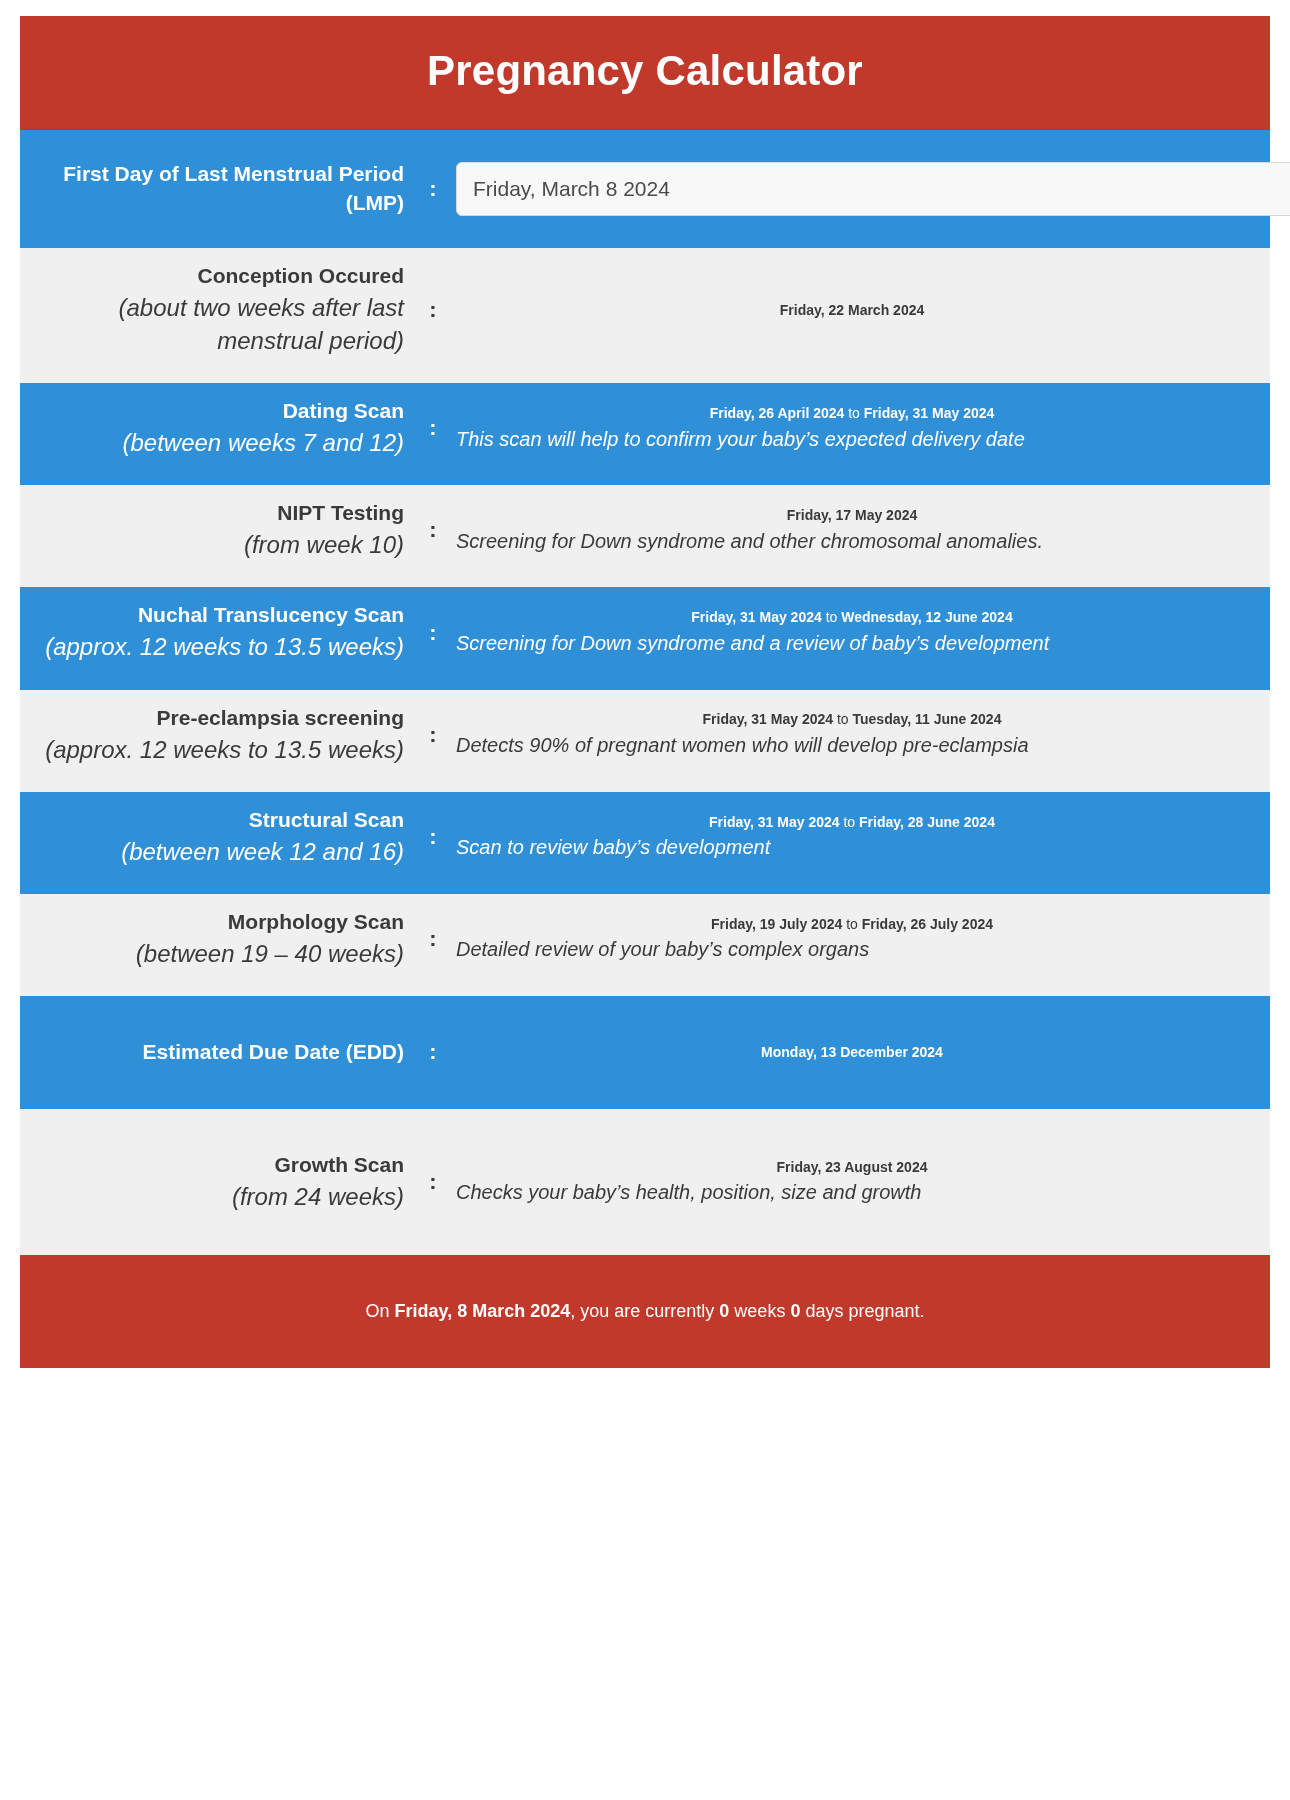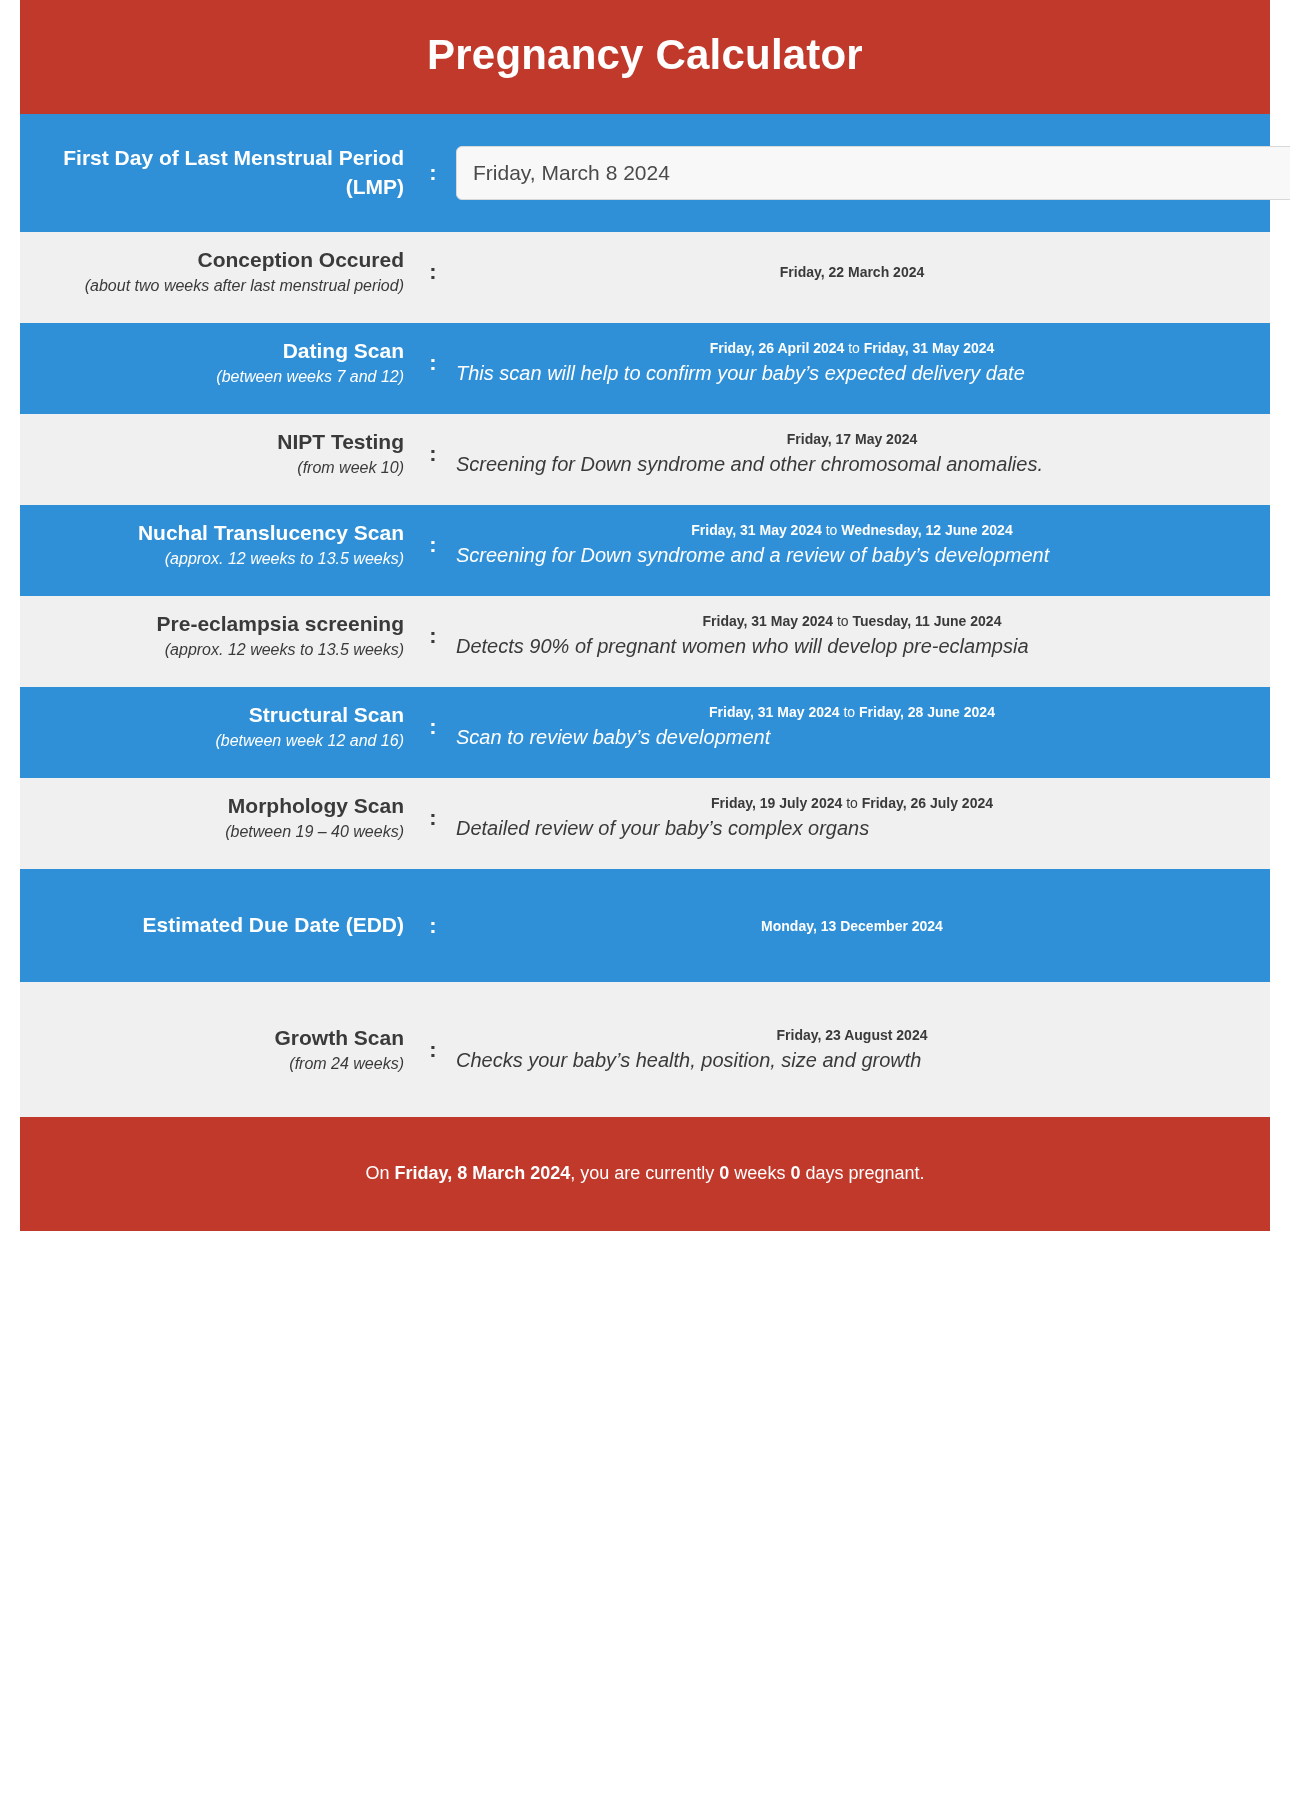--- a/index.html
+++ b/index.html
@@ -8,21 +8,21 @@
     background: #ffffff;
   }
   body {
     width: 1290px;
     min-height: 1800px;
     font-family: "Liberation Sans", sans-serif;
     color: #333333;
   }
   .app {
     width: 1250px;
-    margin: 0 auto;
+    margin: 16px auto;
     background: #f2f2f2;
     padding-bottom: 0;
   }
   
   .header {
     background: #c0392b;
     color: #ffffff;
     text-align: center;
     padding: 32px 0 36px 0;
   }
@@ -53,21 +53,21 @@
     text-align: right;
     padding-right: 14px;
     box-sizing: border-box;
   }
   .label-main {
     font-size: 21px;
     font-weight: bold;
     line-height: 1.38;
   }
   .label-sub {
-    font-size: 16px;
+    font-size: 24px;
     font-style: italic;
     line-height: 1.38;
     font-weight: normal;
   }
   .colon-col {
     width: 30px;
     flex: 0 0 30px;
     text-align: center;
     font-size: 22px;
     font-weight: bold;

